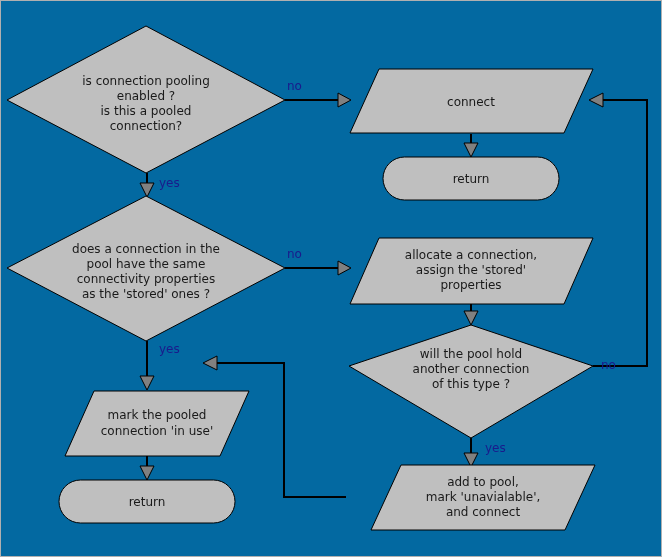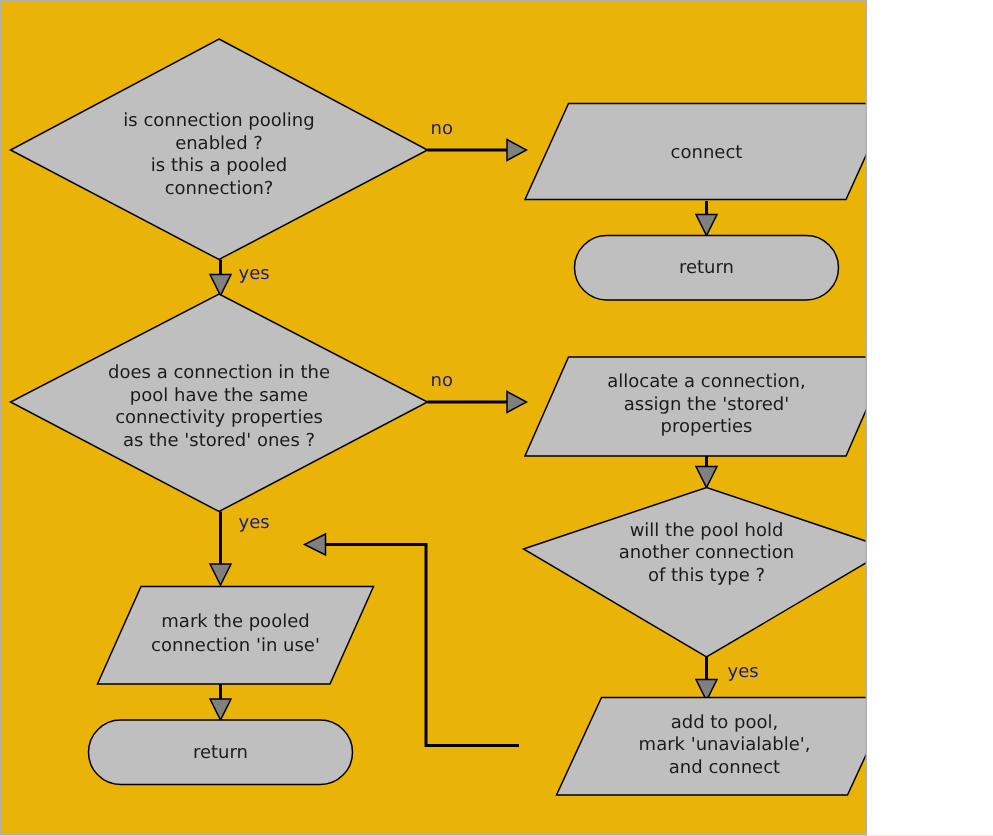--- a/index.html
+++ b/index.html
@@ -6,23 +6,23 @@
   html, body {
     margin: 0;
     padding: 0;
     background: #ffffff;
   }
   body {
     font-family: "DejaVu Sans", sans-serif;
   }
   #flowchart-canvas {
     position: relative;
-    width: 578px;
+    width: 662px;
     height: 557px;
-    background: #eab308;
+    background: #0369a1;
     box-sizing: border-box;
     border: 1px solid #b0b0b0;
     overflow: hidden;
   }
   #flowchart-canvas svg {
     position: absolute;
     left: 0;
     top: 0;
     display: block;
   }

